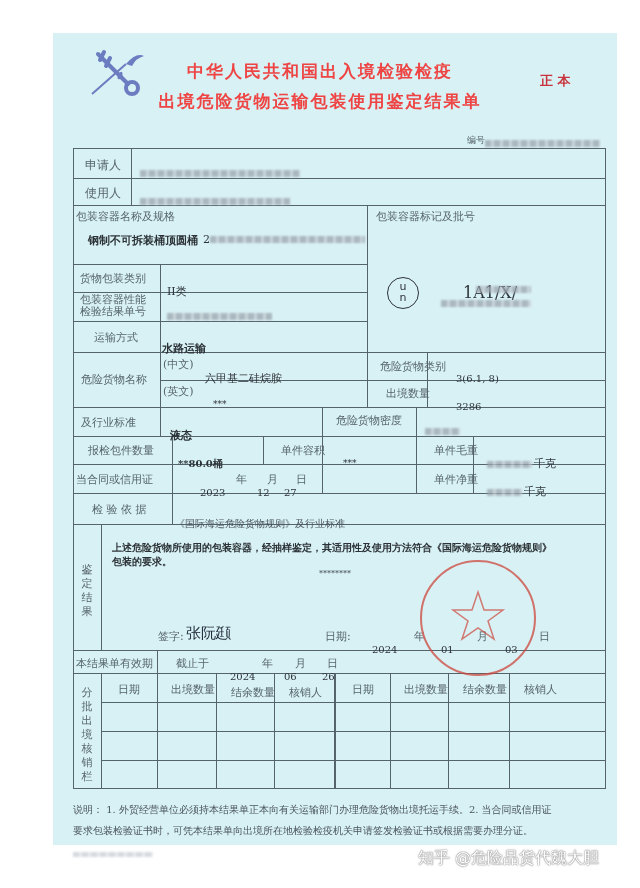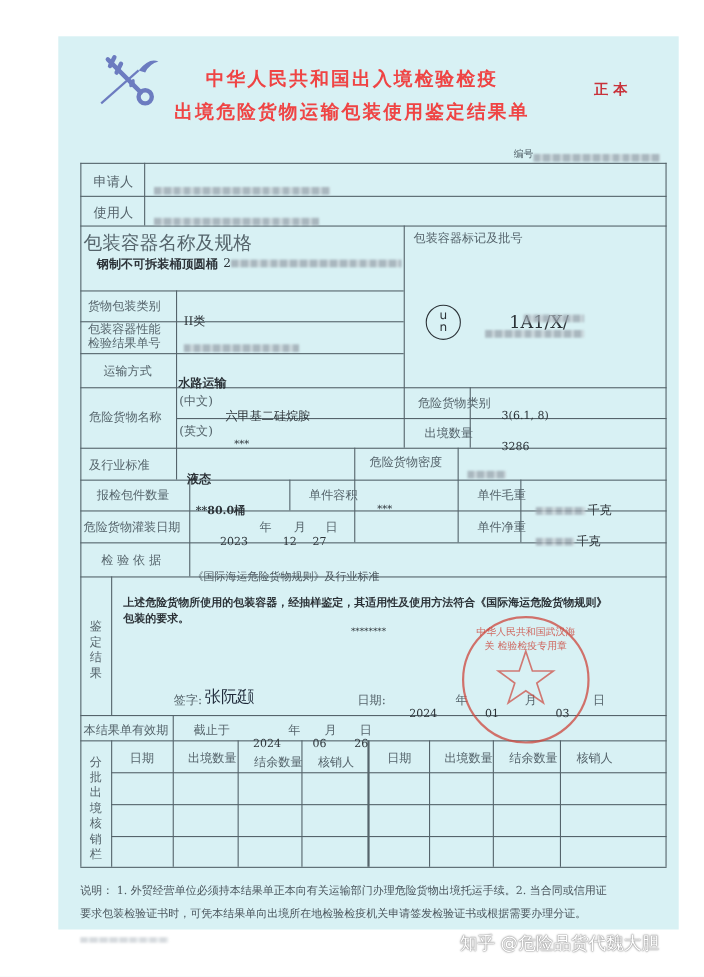--- a/index.html
+++ b/index.html
@@ -87,21 +87,21 @@
   <div class="vl" style="left:390px;top:673px;height:115px"></div>
   <div class="vl" style="left:448px;top:673px;height:115px"></div>
   <div class="vl" style="left:509px;top:673px;height:115px"></div>
 </div>
 
 <div class="lbl" style="left:85px;top:157px;font-size:12px">申请人</div>
 <div class="blur" style="left:140px;top:170px;width:160px"></div>
 <div class="lbl" style="left:85px;top:185px;font-size:12px">使用人</div>
 <div class="blur" style="left:140px;top:198px;width:150px"></div>
 
-<div class="lbl" style="left:76px;top:209px;font-size:17px">包装容器名称及规格</div>
+<div class="lbl" style="left:76px;top:209px;font-size:11px">包装容器名称及规格</div>
 <div class="val bold" style="left:88px;top:233px">钢制不可拆装桶顶圆桶</div>
 <div class="val" style="left:203px;top:233px">2</div>
 <div class="blur" style="left:210px;top:236px;width:155px"></div>
 <div class="lbl" style="left:376px;top:209px;font-size:11px">包装容器标记及批号</div>
 
 <div class="un">
   <div style="margin-top:3px">u</div>
   <div>n</div>
 </div>
 <div class="val" style="left:463px;top:283px;font-size:16px">1A1/X/</div>
@@ -134,21 +134,21 @@
 <div class="blur" style="left:425px;top:428px;width:35px"></div>
 
 <div class="lbl" style="left:88px;top:443px">报检包件数量</div>
 <div class="val bold" style="left:178px;top:457px;font-size:10px">**80.0桶</div>
 <div class="lbl" style="left:281px;top:443px">单件容积</div>
 <div class="val" style="left:343px;top:458px;font-size:9px">***</div>
 <div class="lbl" style="left:434px;top:443px">单件毛重</div>
 <div class="blur" style="left:487px;top:461px;width:45px"></div>
 <div class="val" style="left:534px;top:456px">千克</div>
 
-<div class="lbl" style="left:76px;top:472px">危险货物灌装日期</div>
+<div class="lbl" style="left:76px;top:472px">当合同或信用证</div>
 <div class="lbl" style="left:236px;top:472px">年</div>
 <div class="lbl" style="left:267px;top:472px">月</div>
 <div class="lbl" style="left:296px;top:472px">日</div>
 <div class="val" style="left:200px;top:487px;font-size:10px">2023</div>
 <div class="val" style="left:257px;top:487px;font-size:10px">12</div>
 <div class="val" style="left:284px;top:487px;font-size:10px">27</div>
 <div class="lbl" style="left:434px;top:472px">单件净重</div>
 <div class="blur" style="left:487px;top:489px;width:35px"></div>
 <div class="val" style="left:524px;top:484px">千克</div>
 
@@ -166,21 +166,20 @@
 <div class="lbl" style="left:477px;top:629px">月</div>
 <div class="lbl" style="left:539px;top:629px">日</div>
 <div class="val" style="left:372px;top:644px;font-size:10px">2024</div>
 <div class="val" style="left:441px;top:644px;font-size:10px">01</div>
 <div class="val" style="left:505px;top:644px;font-size:10px">03</div>
 
 <div class="stamp">
   <svg class="stamp-inner" viewBox="0 0 96 96">
     <polygon points="48,22 54,40 73,40 58,51 64,69 48,58 32,69 38,51 23,40 42,40" fill="none" stroke="rgba(205,70,60,.7)" stroke-width="1.5"></polygon>
   </svg>
-  <div class="abs" style="left:10px;top:6px;width:92px;text-align:center;font-size:9px;color:rgba(205,70,60,.8)">中华人民共和国武汉海关 检验检疫专用章</div>
 </div>
 
 <div class="lbl" style="left:76px;top:656px">本结果单有效期</div>
 <div class="lbl" style="left:176px;top:656px">截止于</div>
 <div class="lbl" style="left:262px;top:656px">年</div>
 <div class="lbl" style="left:295px;top:656px">月</div>
 <div class="lbl" style="left:327px;top:656px">日</div>
 <div class="val" style="left:230px;top:671px;font-size:10px">2024</div>
 <div class="val" style="left:284px;top:671px;font-size:10px">06</div>
 <div class="val" style="left:322px;top:671px;font-size:10px">26</div>

